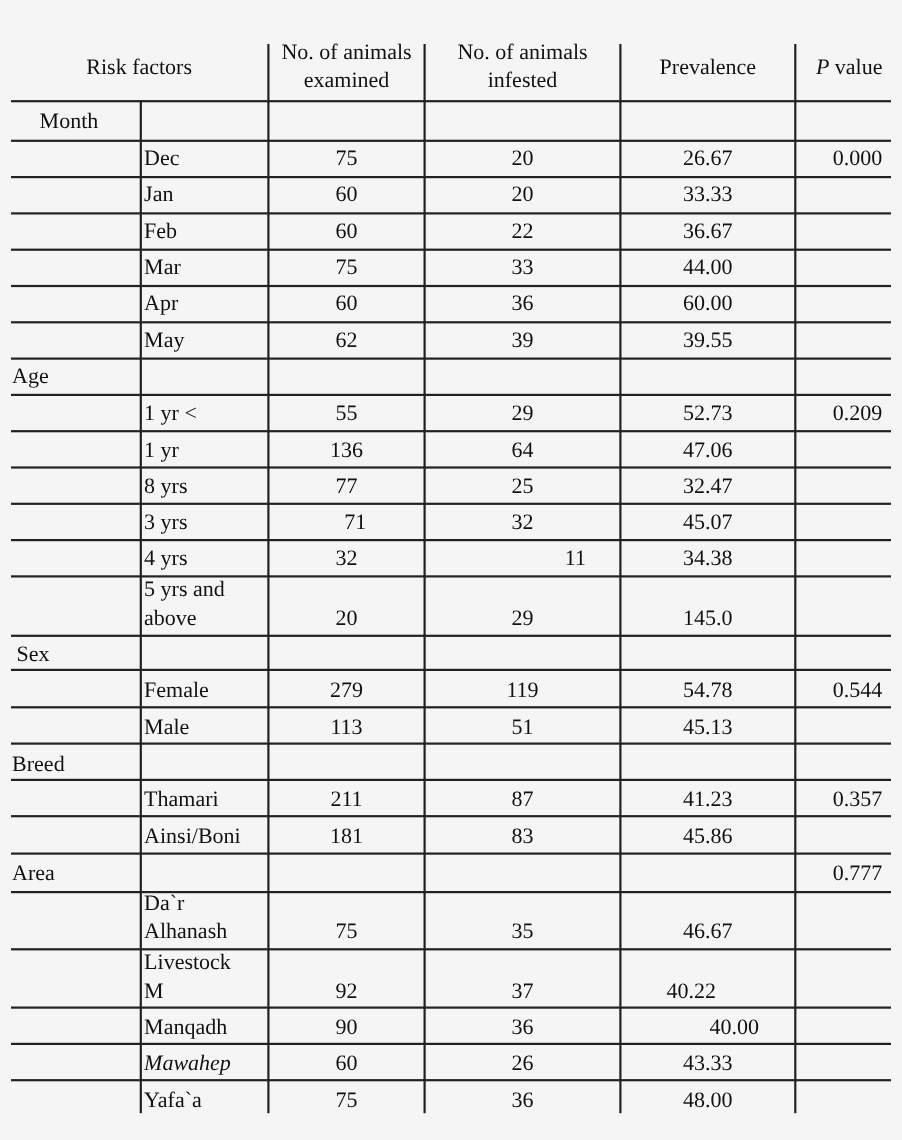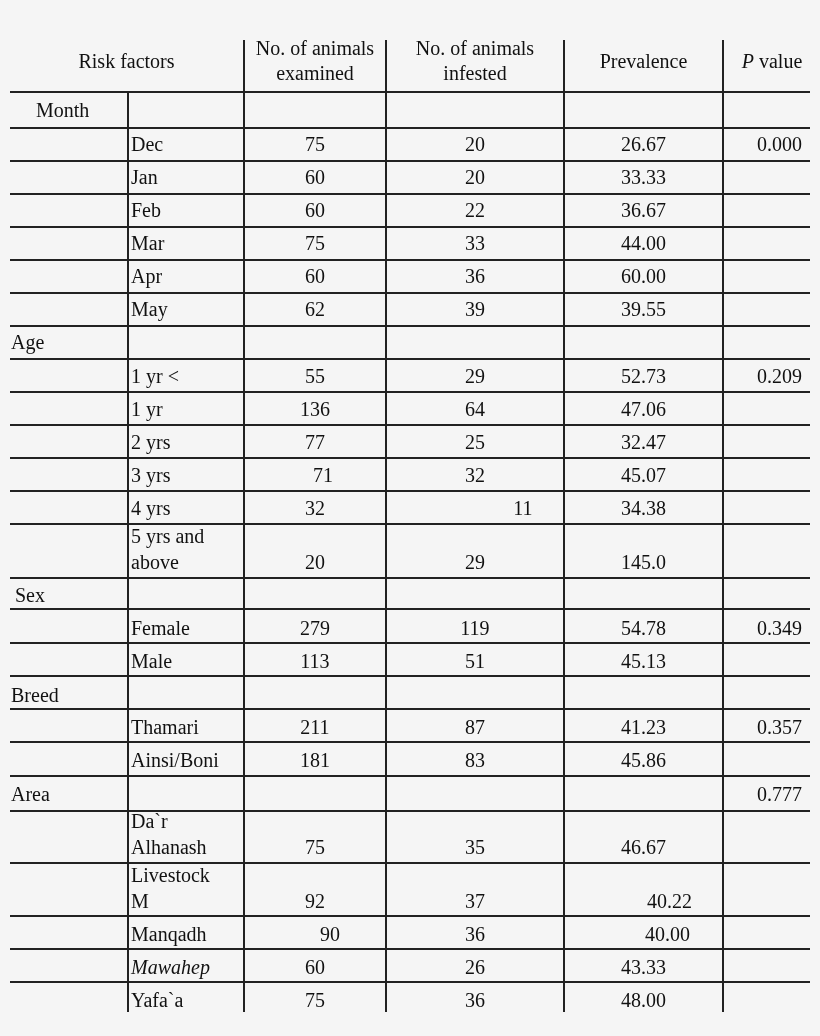--- a/index.html
+++ b/index.html
@@ -121,21 +121,21 @@
     <div class="cell center" style="left:565px; width:157px; top:363px;">52.73</div>
     <div class="cell right" style="left:724px; width:78px; top:363px;">0.209</div>
   </div>
   <div>
     <div class="cell" style="left:131px; top:396px;">1 yr</div>
     <div class="cell center" style="left:245px; width:140px; top:396px;">136</div>
     <div class="cell center" style="left:387px; width:176px; top:396px;">64</div>
     <div class="cell center" style="left:565px; width:157px; top:396px;">47.06</div>
   </div>
   <div>
-    <div class="cell" style="left:131px; top:429px;">2 yrs</div>
+    <div class="cell" style="left:131px; top:429px;">8 yrs</div>
     <div class="cell center" style="left:245px; width:140px; top:429px;">77</div>
     <div class="cell center" style="left:387px; width:176px; top:429px;">25</div>
     <div class="cell center" style="left:565px; width:157px; top:429px;">32.47</div>
   </div>
   <div>
     <div class="cell" style="left:131px; top:462px;">3 yrs</div>
     <div class="cell center" style="left:245px; width:156px; top:462px;">71</div>
     <div class="cell center" style="left:387px; width:176px; top:462px;">32</div>
     <div class="cell center" style="left:565px; width:157px; top:462px;">45.07</div>
   </div>
@@ -155,21 +155,21 @@
     <div class="cell center" style="left:565px; width:157px; top:549px;">145.0</div>
   </div>
 
   <div class="cell" style="left:15px; top:582px;">Sex</div>
 
   <div>
     <div class="cell" style="left:131px; top:615px;">Female</div>
     <div class="cell center" style="left:245px; width:140px; top:615px;">279</div>
     <div class="cell center" style="left:387px; width:176px; top:615px;">119</div>
     <div class="cell center" style="left:565px; width:157px; top:615px;">54.78</div>
-    <div class="cell right" style="left:724px; width:78px; top:615px;">0.349</div>
+    <div class="cell right" style="left:724px; width:78px; top:615px;">0.544</div>
   </div>
   <div>
     <div class="cell" style="left:131px; top:648px;">Male</div>
     <div class="cell center" style="left:245px; width:140px; top:648px;">113</div>
     <div class="cell center" style="left:387px; width:176px; top:648px;">51</div>
     <div class="cell center" style="left:565px; width:157px; top:648px;">45.13</div>
   </div>
 
   <div class="cell" style="left:11px; top:682px;">Breed</div>
 
@@ -199,25 +199,25 @@
     <div class="cell center" style="left:387px; width:176px; top:834px;">35</div>
     <div class="cell center" style="left:565px; width:157px; top:834px;">46.67</div>
   </div>
   <div>
     <div class="cell" style="left:131px; top:862px;">
       <div>Livestock</div>
       <div>M</div>
     </div>
     <div class="cell center" style="left:245px; width:140px; top:888px;">92</div>
     <div class="cell center" style="left:387px; width:176px; top:888px;">37</div>
-    <div class="cell center" style="left:565px; width:127px; top:888px;text-align:right;">40.22</div>
+    <div class="cell center" style="left:565px; width:127px; top:888px;">40.22</div>
   </div>
   <div>
     <div class="cell" style="left:131px; top:921px;">Manqadh</div>
-    <div class="cell center" style="left:260px; width:140px; top:921px;">90</div>
+    <div class="cell center" style="left:245px; width:140px; top:921px;">90</div>
     <div class="cell center" style="left:387px; width:176px; top:921px;">36</div>
     <div class="cell center" style="left:565px; width:157px; top:921px;padding-left:24px;">40.00</div>
   </div>
   <div>
     <div class="cell" style="left:131px; top:954px;font-style:italic;">Mawahep</div>
     <div class="cell center" style="left:245px; width:140px; top:954px;">60</div>
     <div class="cell center" style="left:387px; width:176px; top:954px;">26</div>
     <div class="cell center" style="left:565px; width:157px; top:954px;">43.33</div>
   </div>
   <div>

